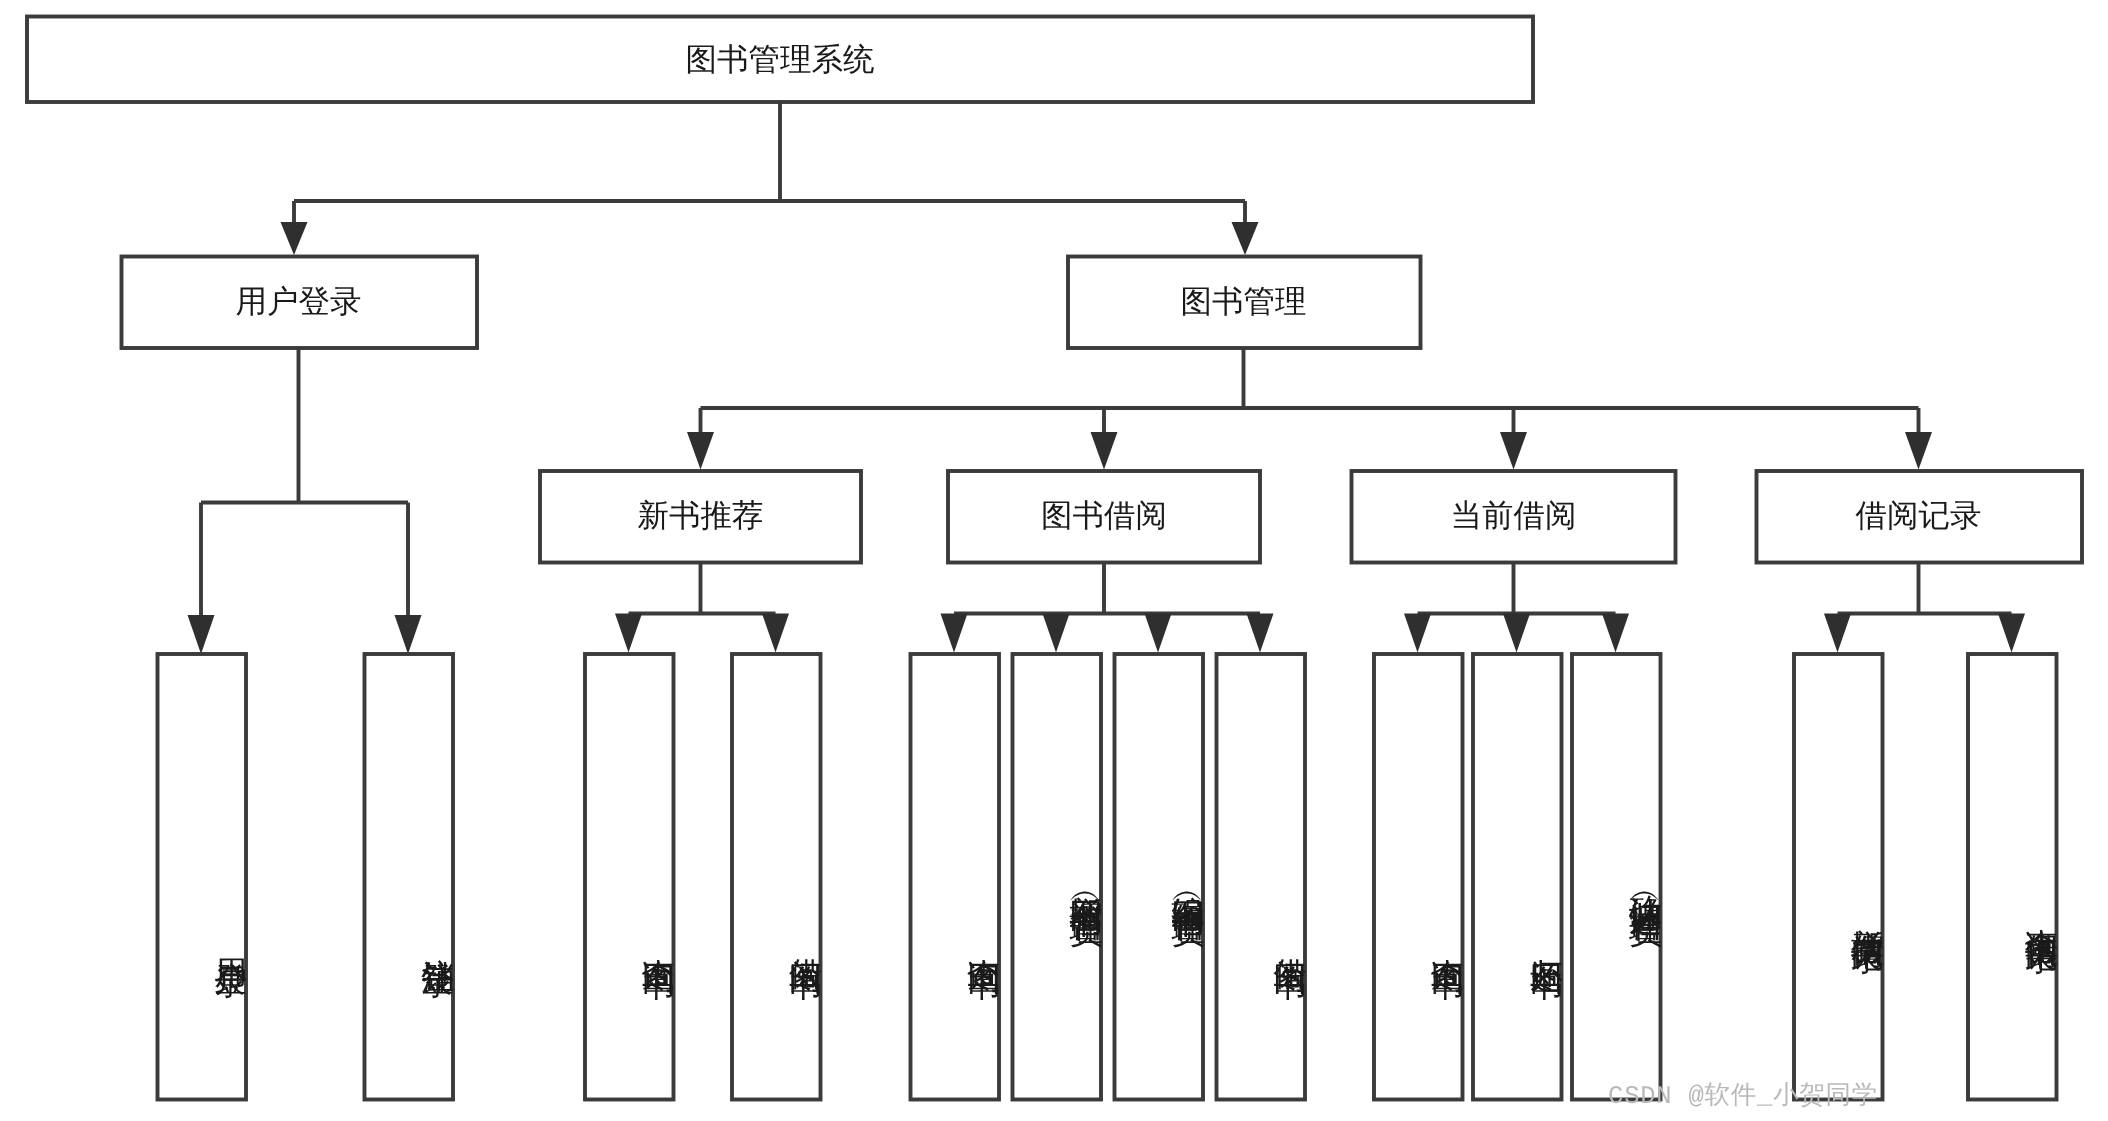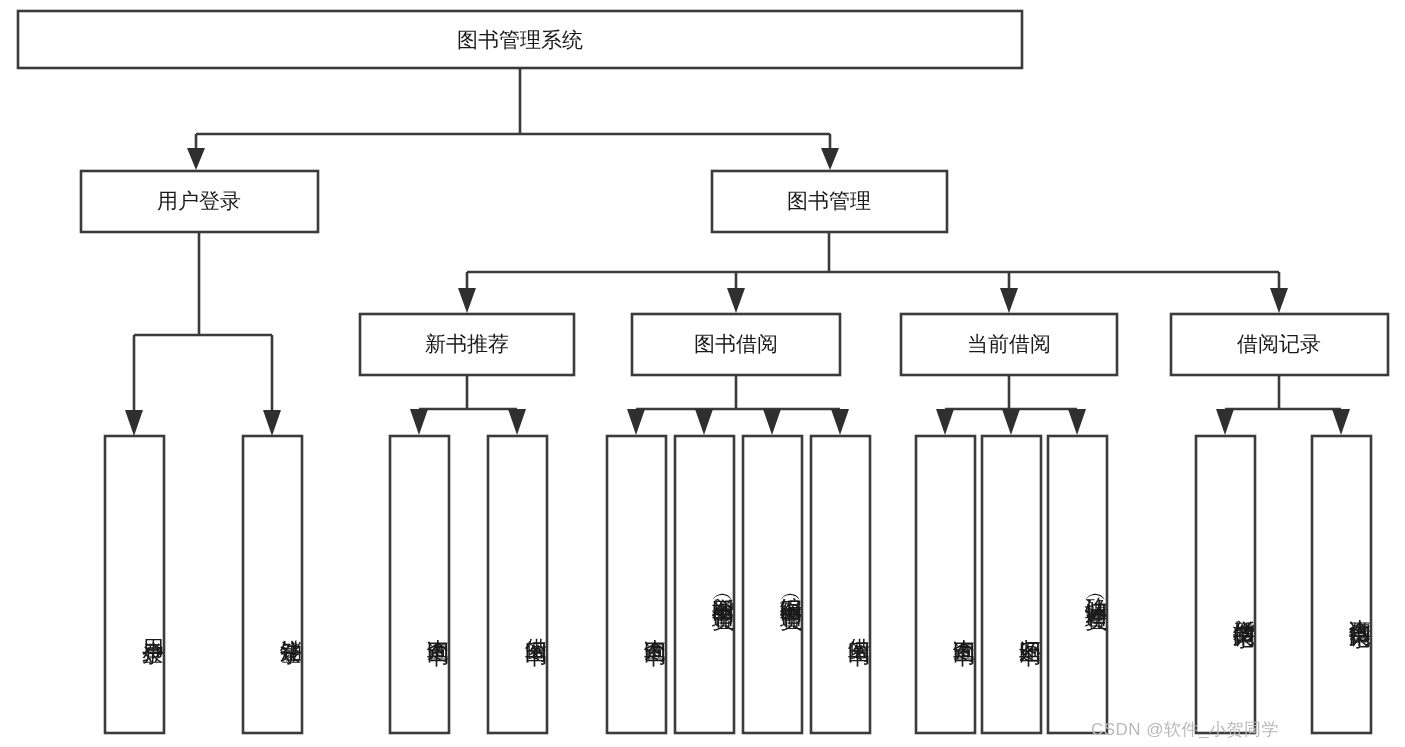--- a/index.html
+++ b/index.html
@@ -11,21 +11,20 @@
     width: 1405px;
     height: 747px;
     font-family: "DejaVu Sans", "Liberation Sans", sans-serif;
     overflow: hidden;
   }
   #diagram-root {
     position: relative;
     width: 1260px;
     height: 747px;
     background: #ffffff;
-    padding-left: 39px;
   }
   svg.diagram-canvas {
     position: absolute;
     left: 0;
     top: 0;
     width: 1405px;
     height: 747px;
   }
   .node-box {
     fill: #ffffff;
@@ -64,23 +63,23 @@
     color: #1a1a1a;
     letter-spacing: 2px;
     display: flex;
     align-items: flex-start;
     justify-content: center;
     white-space: nowrap;
     pointer-events: none;
   }
   .watermark {
     position: absolute;
-    right: 20px;
+    right: 8px;
     bottom: 6px;
-    font-family: Liberation Sans, sans-serif;
+    font-family: Liberation Mono, monospace;
     font-size: 17px;
     color: #b9b9b9;
     letter-spacing: 0.5px;
     white-space: nowrap;
   }
 </style>
 </head>
 <body>
 
 <div id="diagram-root">

